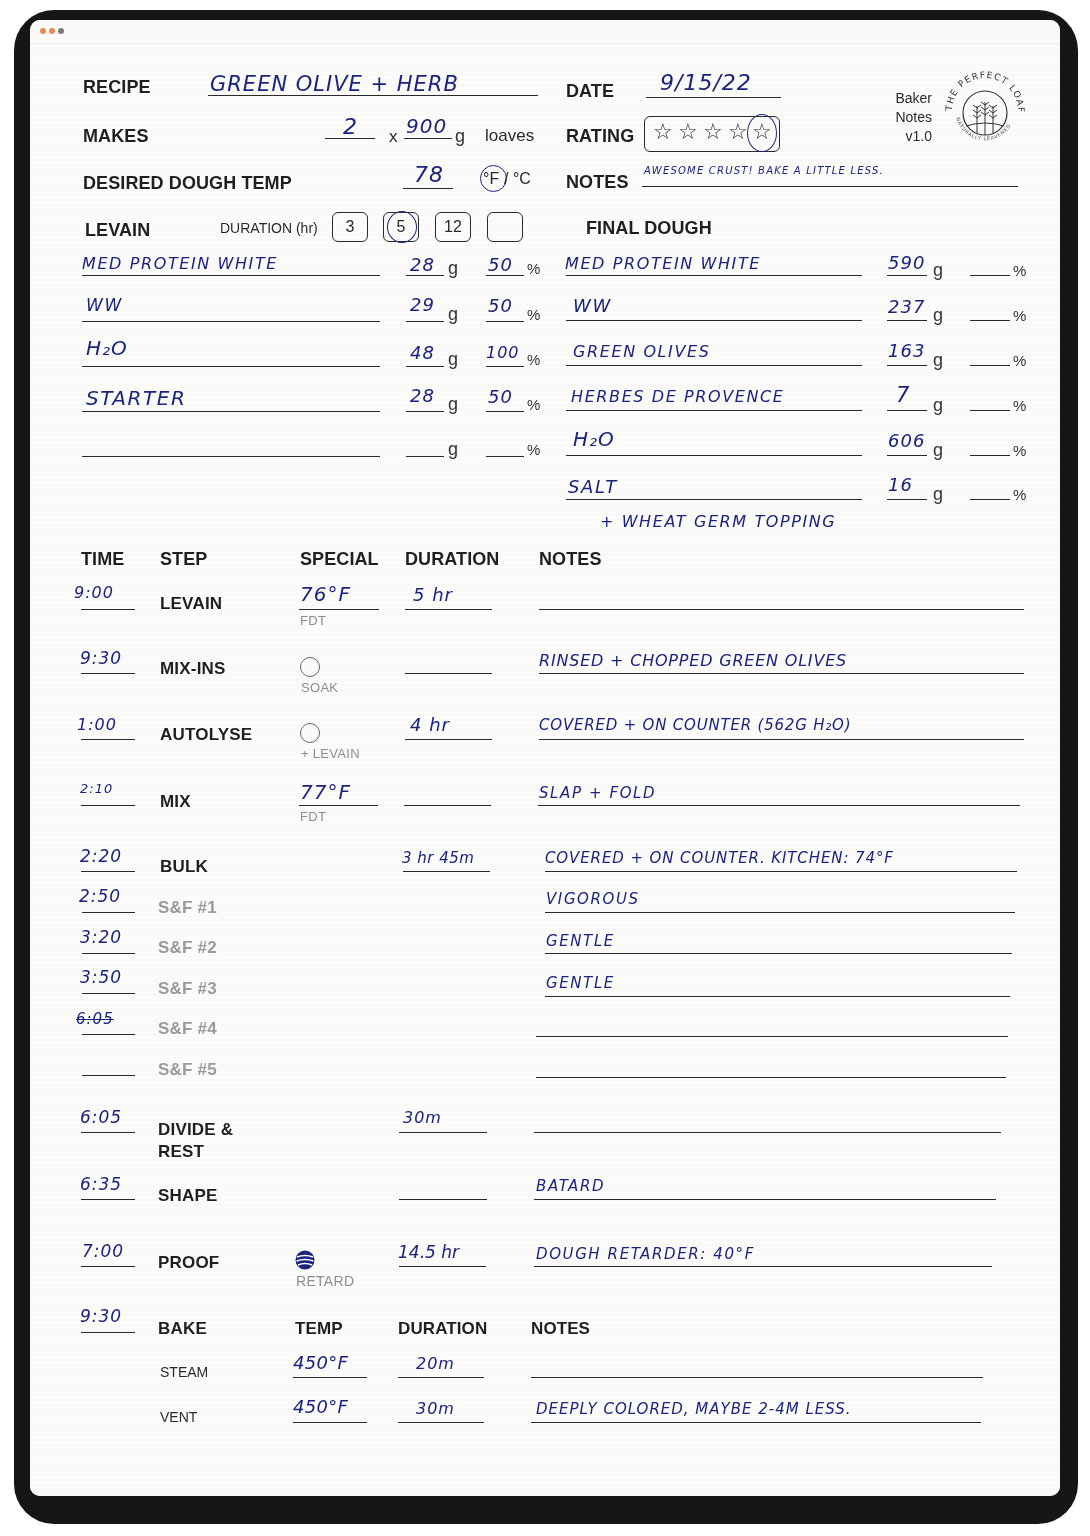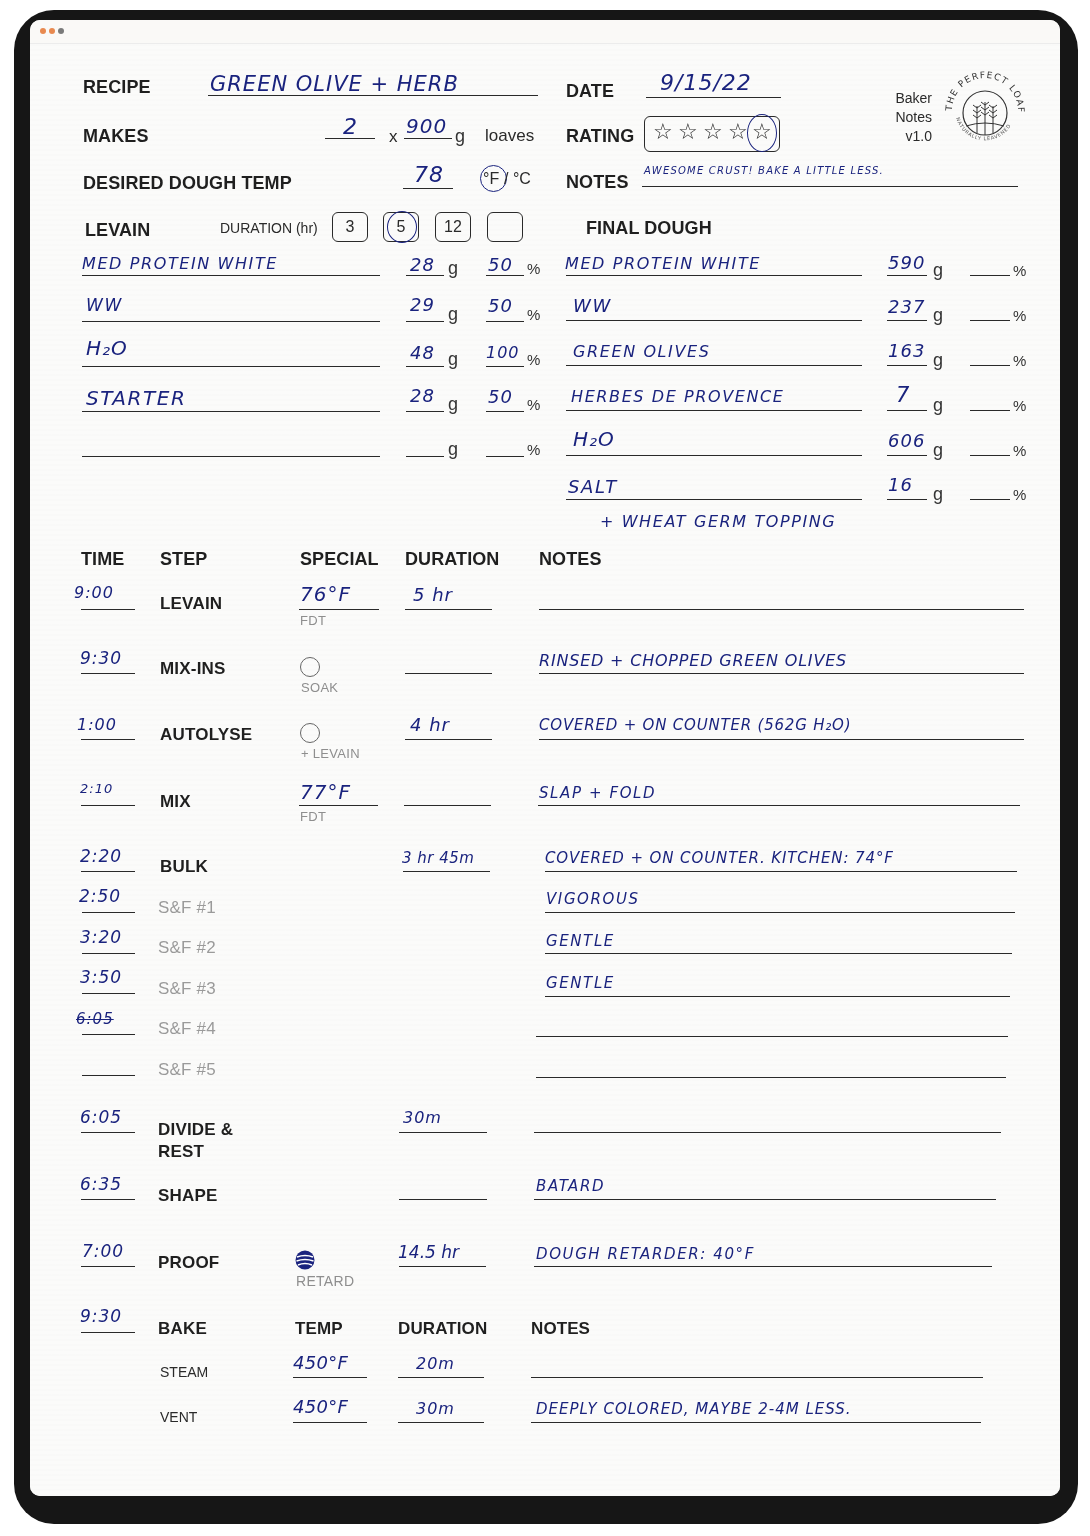--- a/index.html
+++ b/index.html
@@ -14,21 +14,21 @@
     background: #fdfdfc; border-radius: 10px; overflow: hidden;
   }
   .titlebar { position: absolute; left: 0; top: 0; width: 100%; height: 24px; background: #faf9f7; border-bottom: 1px solid #ececec; }
   .dot { position: absolute; top: 8px; width: 6px; height: 6px; border-radius: 50%; }
   .paper { position: absolute; left: 0; top: 24px; width: 100%; height: 1452px;
     background: repeating-linear-gradient(0deg, rgba(0,0,0,0.008) 0 2px, rgba(0,0,0,0) 2px 5px), #fbfbfa; padding-left: 44px; }
   .abs { position: absolute; }
   .lbl { position: absolute; font-weight: bold; font-size: 18px; color: #1f1f1f; letter-spacing: 0.1px; }
   .plain { position: absolute; font-size: 17px; color: #2a2a2a; }
   .step { position: absolute; font-size: 17px; color: #1f1f1f; font-weight: bold; letter-spacing: 0.2px; }
-  .step.gray { color: #9a9a9a; font-weight: normal; }
+  .step.gray { color: #9a9a9a; font-weight: bold; }
   .sub { position: absolute; font-size: 13px; color: #8e8e8e; letter-spacing: 0.3px; }
   .line { position: absolute; height: 0; border-top: 1.6px solid #2a2a2a; }
   .hw { position: absolute; font-family: "DejaVu Sans", sans-serif; color: #1a237e; font-size: 18px; letter-spacing: 1px; white-space: nowrap; font-style: italic; font-weight: normal; }
   .hw.caps { text-transform: uppercase; font-size: 17px; letter-spacing: 1.6px; }
   .unit { position: absolute; font-size: 18px; color: #333; }
   .box { position: absolute; width: 36px; height: 30px; border: 1.6px solid #2a2a2a; border-radius: 6px; font-size: 16px; text-align: center; line-height: 27px; color: #2a2a2a; }
   .circle-mark { position: absolute; border: 1.8px solid #1a237e; border-radius: 50%; }
   .radio { position: absolute; width: 20px; height: 20px; border: 1.6px solid #666; border-radius: 50%; }
   .rating-box { position: absolute; border: 1.6px solid #2a2a2a; border-radius: 6px; }
   .star { position: absolute; font-size: 22px; color: #2a2a2a; top: 2px; }

